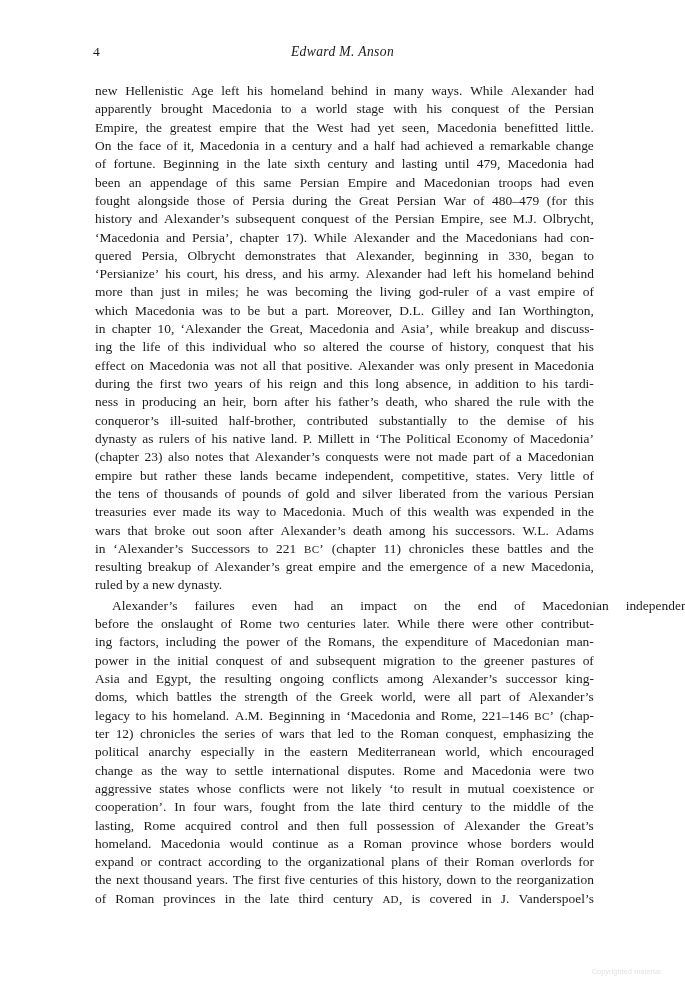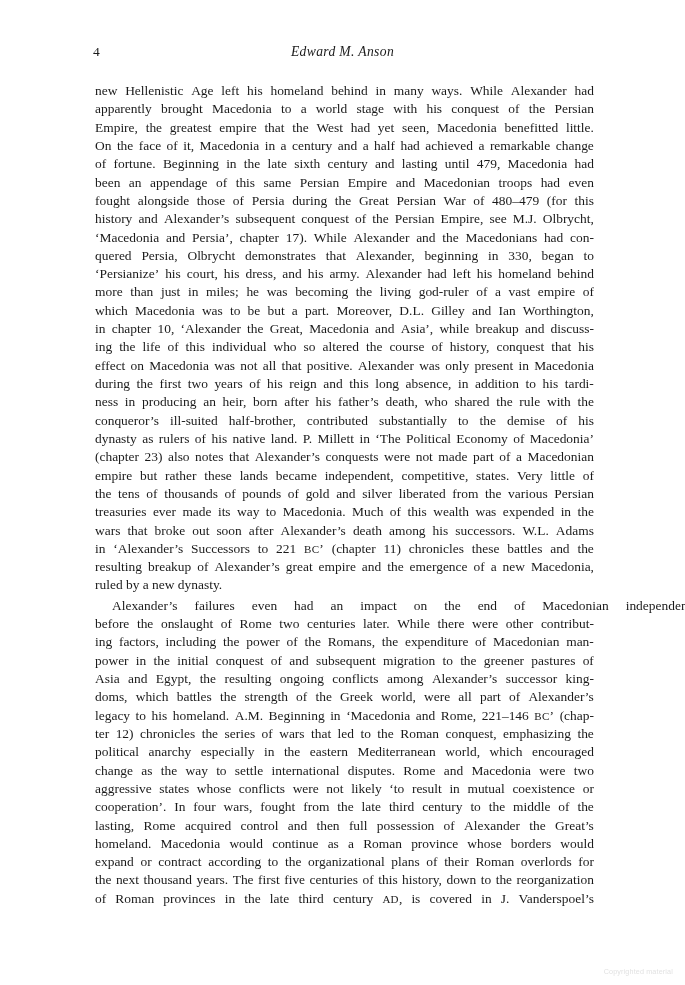--- a/index.html
+++ b/index.html
@@ -98,21 +98,21 @@
   
 
   .smallcaps {
     font-size: 11px;
     letter-spacing: 0.3px;
   }
 
   
   .copyright-note {
     position: absolute;
-    right: 12px;
+    right: 24px;
     bottom: 9px;
     font-family: "Liberation Sans", "DejaVu Sans", sans-serif;
     font-size: 7.2px;
     letter-spacing: 0.15px;
     color: #e2e2e2;
     white-space: nowrap;
   }
 </style>
 </head>
 <body>

